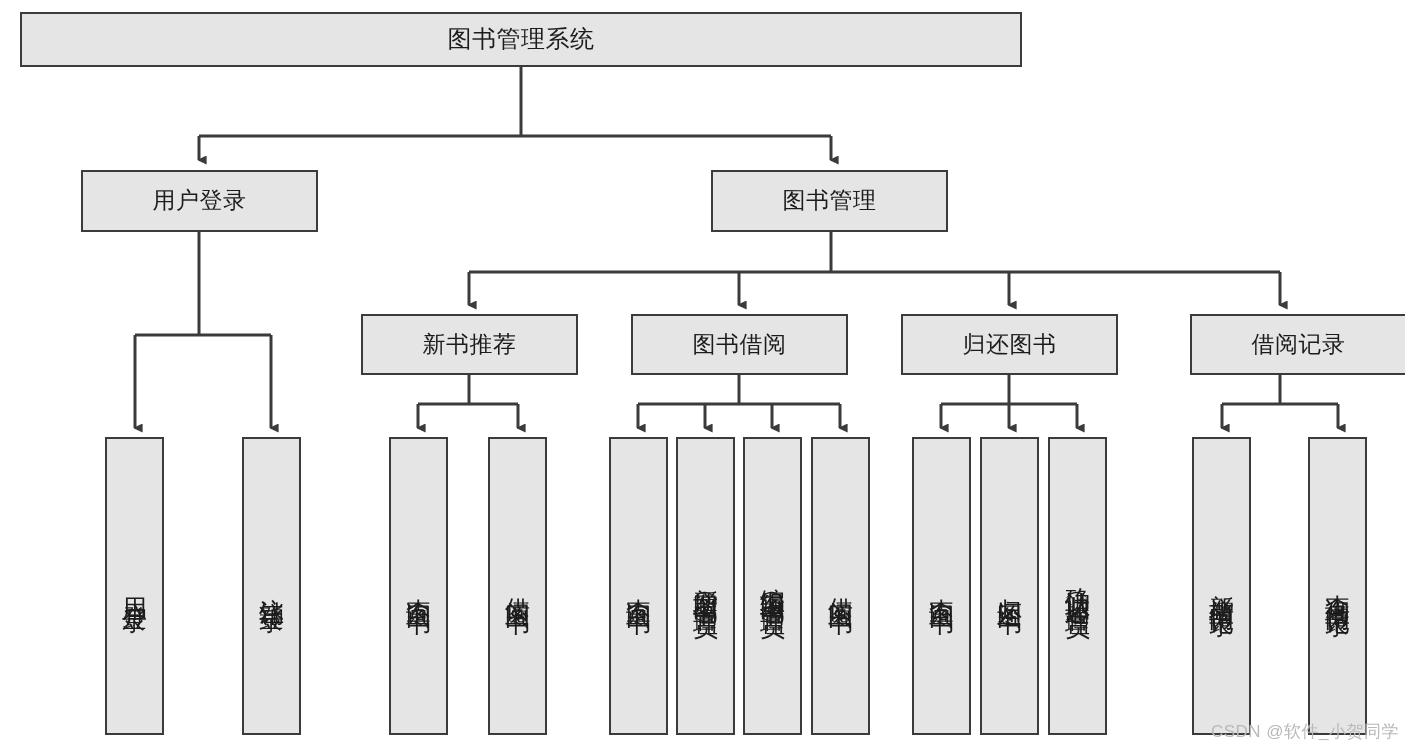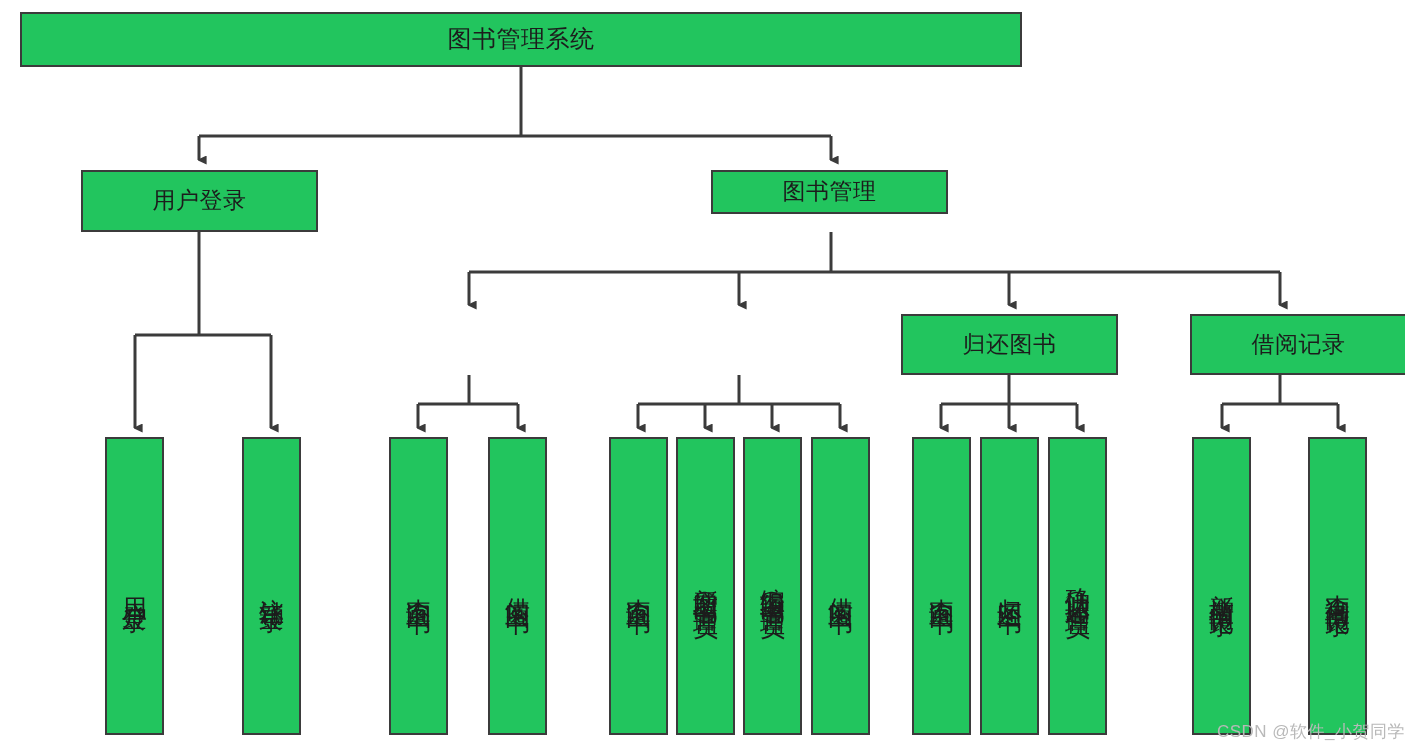--- a/index.html
+++ b/index.html
@@ -23,21 +23,21 @@
     position: absolute;
     left: 0;
     top: 0;
     width: 1405px;
     height: 747px;
     pointer-events: none;
   }
   .node {
     position: absolute;
     box-sizing: border-box;
-    background: #22c55e;
+    background: #e5e5e5;
     border: 2px solid #3b3b3b;
     display: flex;
     align-items: center;
     justify-content: center;
     color: #1c1c1c;
   }
   .node-label {
     display: block;
     text-align: center;
     line-height: 1.18;
@@ -61,21 +61,21 @@
     writing-mode: vertical-rl;
     text-orientation: upright;
     font-size: 25px;
     line-height: 1.0;
     letter-spacing: 4px;
     white-space: nowrap;
     max-height: 100%;
   }
   .watermark {
     position: absolute;
-    right: 0;
+    right: 6px;
     bottom: 4px;
     font-size: 17px;
     color: #b9b9b9;
     white-space: nowrap;
     letter-spacing: 0.5px;
   }
 </style>
 </head>
 <body>
 
@@ -132,25 +132,31 @@
   </svg>
 
   <div class="node horiz root" style="left:20px; top:12px; width:1002px; height:55px;">
     <span class="node-label">图书管理系统</span>
   </div>
 
   <div class="node horiz" style="left:81px; top:170px; width:237px; height:62px;">
     <span class="node-label">用户登录</span>
   </div>
 
-  <div class="node horiz" style="left:711px; top:170px; width:237px; height:44px;">
+  <div class="node horiz" style="left:711px; top:170px; width:237px; height:62px;">
     <span class="node-label">图书管理</span>
   </div>
 
-
+  <div class="node horiz" style="left:361px; top:314px; width:217px; height:61px;">
+    <span class="node-label">新书推荐</span>
+  </div>
+
+  <div class="node horiz" style="left:631px; top:314px; width:217px; height:61px;">
+    <span class="node-label">图书借阅</span>
+  </div>
 
   <div class="node horiz" style="left:901px; top:314px; width:217px; height:61px;">
     <span class="node-label">归还图书</span>
   </div>
 
   <div class="node horiz" style="left:1171px; top:314px; width:217px; height:61px;margin-left:19px;">
     <span class="node-label">借阅记录</span>
   </div>
 
   <div class="node vert" style="left:105px; top:437px; width:59px; height:298px;">

